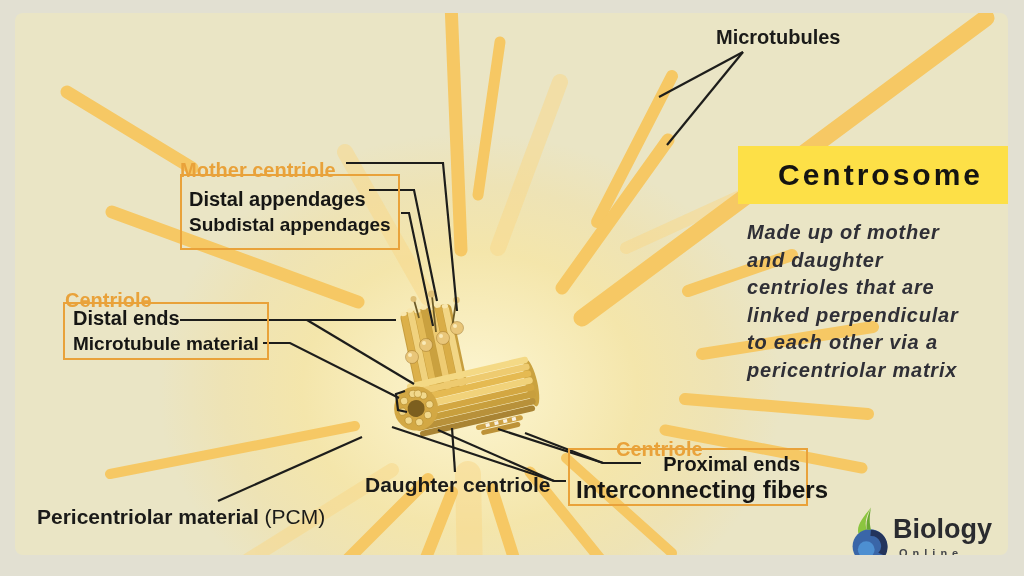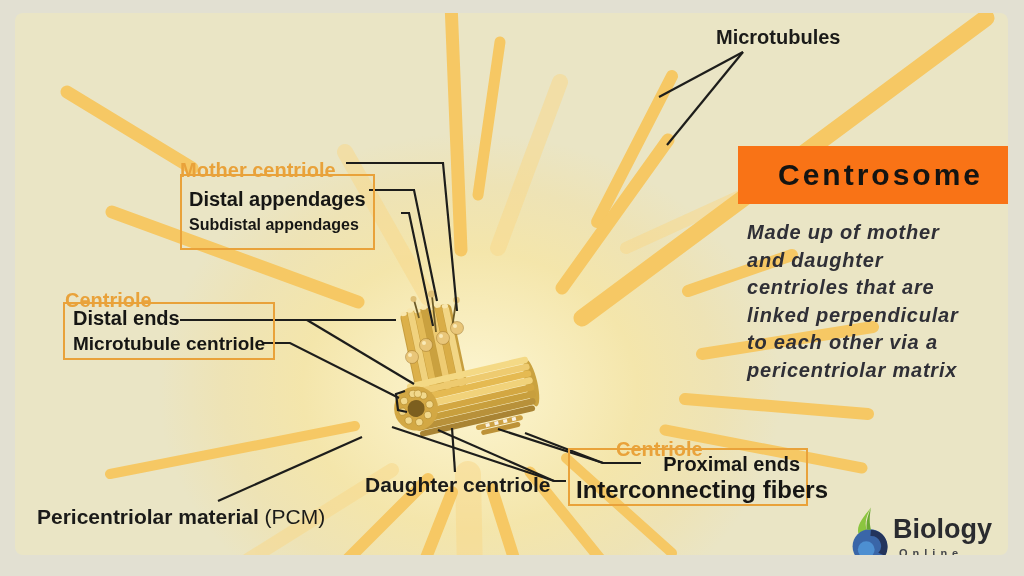--- a/index.html
+++ b/index.html
@@ -21,21 +21,21 @@
       rgba(248,222,140,0) 78%);
     pointer-events:none;
   }
   svg.layer{position:absolute;left:-15px;top:-13px;width:1024px;height:576px;}
   .abs{position:absolute;}
   .lbl{color:#1b1b19;font-weight:bold;white-space:nowrap;}
   .orange{color:#e9a23a;font-weight:bold;white-space:nowrap;margin-top:10px;}
   .obox{border:2px solid #e9a23a;background:transparent;}
   .obox .line{color:#161614;font-weight:bold;white-space:nowrap;line-height:26px;}
   #title-panel{
-    left:723px;top:133px;width:285px;height:58px;background:#f97316;
+    left:723px;top:133px;width:285px;height:58px;background:#fde047;
     display:flex;align-items:center;justify-content:center;
   }
   #title-panel .t{
     font-size:30px;font-weight:bold;letter-spacing:3px;color:#141412;white-space:nowrap;
   }
   #description{left:732px;top:206px;width:280px;}
   #description .dline{
     font-style:italic;font-weight:bold;font-size:20px;line-height:27.5px;
     letter-spacing:0.8px;color:#2f2f36;white-space:nowrap;
   }
@@ -178,28 +178,28 @@
         <line x1="743" y1="52" x2="667" y2="145"></line>
       </g>
     </svg>
 
     <div class="abs lbl" style="left:701px;top:13px;font-size:20px;text-align:center;">Microtubules</div>
 
     <div class="abs orange" style="left:165px;top:136px;font-size:20px;">Mother centriole</div>
 
     <div class="abs obox" style="left:165px;top:161px;padding:10px 7px;">
       <div class="line" style="font-size:20px;">Distal appendages</div>
-      <div class="line" style="font-size:16px;">Subdistal appendages</div>
+      <div class="line" style="font-size:19px;">Subdistal appendages</div>
     </div>
 
     <div class="abs orange" style="left:50px;top:266px;font-size:20px;">Centriole</div>
 
     <div class="abs obox" style="left:48px;top:289px;padding:1px 8px;">
       <div class="line" style="font-size:20px;">Distal ends</div>
-      <div class="line" style="font-size:19px;">Microtubule centriole</div>
+      <div class="line" style="font-size:19px;">Microtubule material</div>
     </div>
 
     <div class="abs lbl" style="left:341px;top:460px;font-size:21px;margin-left:9px;">Daughter centriole</div>
 
     <div class="abs orange" style="left:601px;top:415px;font-size:20px;">Centriole</div>
 
     <div class="abs obox" style="left:553px;top:435px;width:224px;padding:1px 6px;text-align:right;">
       <div class="line" style="font-size:20px;">Proximal ends</div>
       <div class="line" style="font-size:24px;">Interconnecting fibers</div>
     </div>

